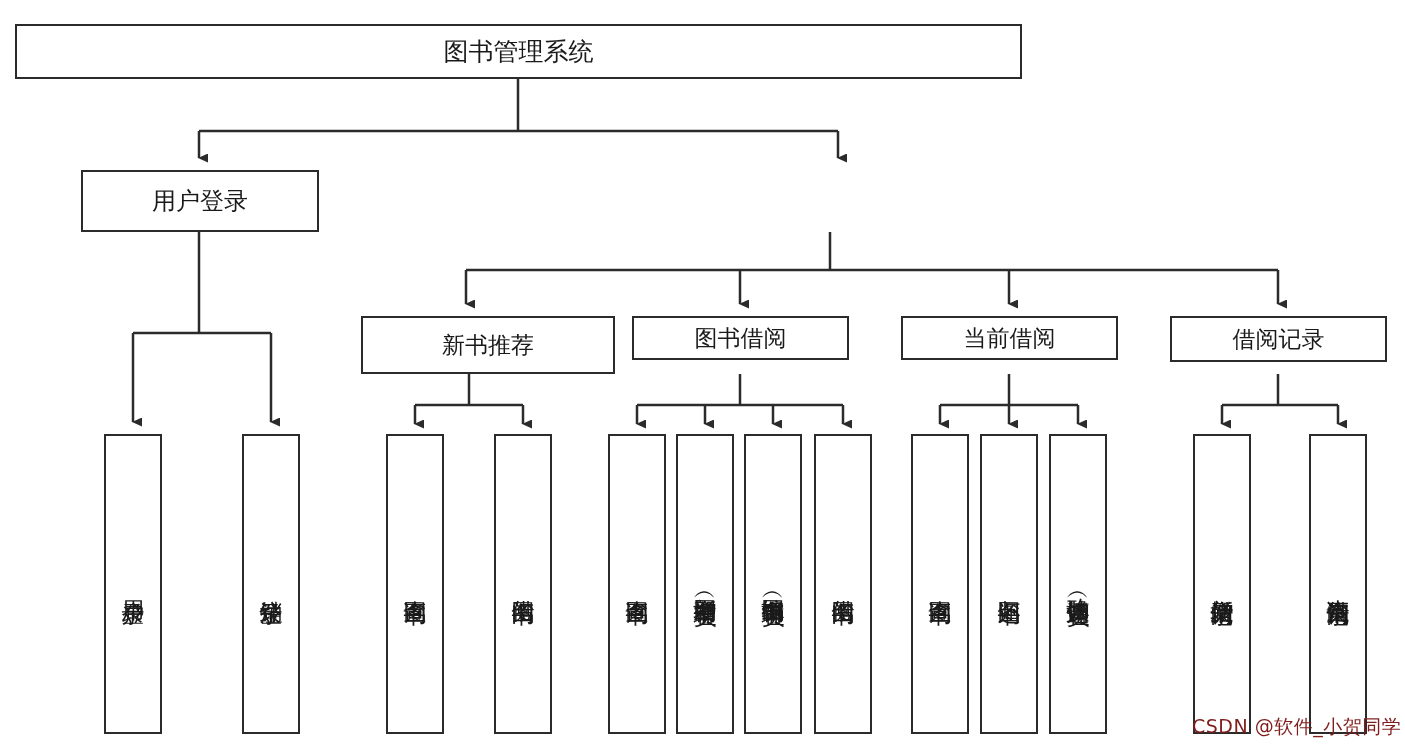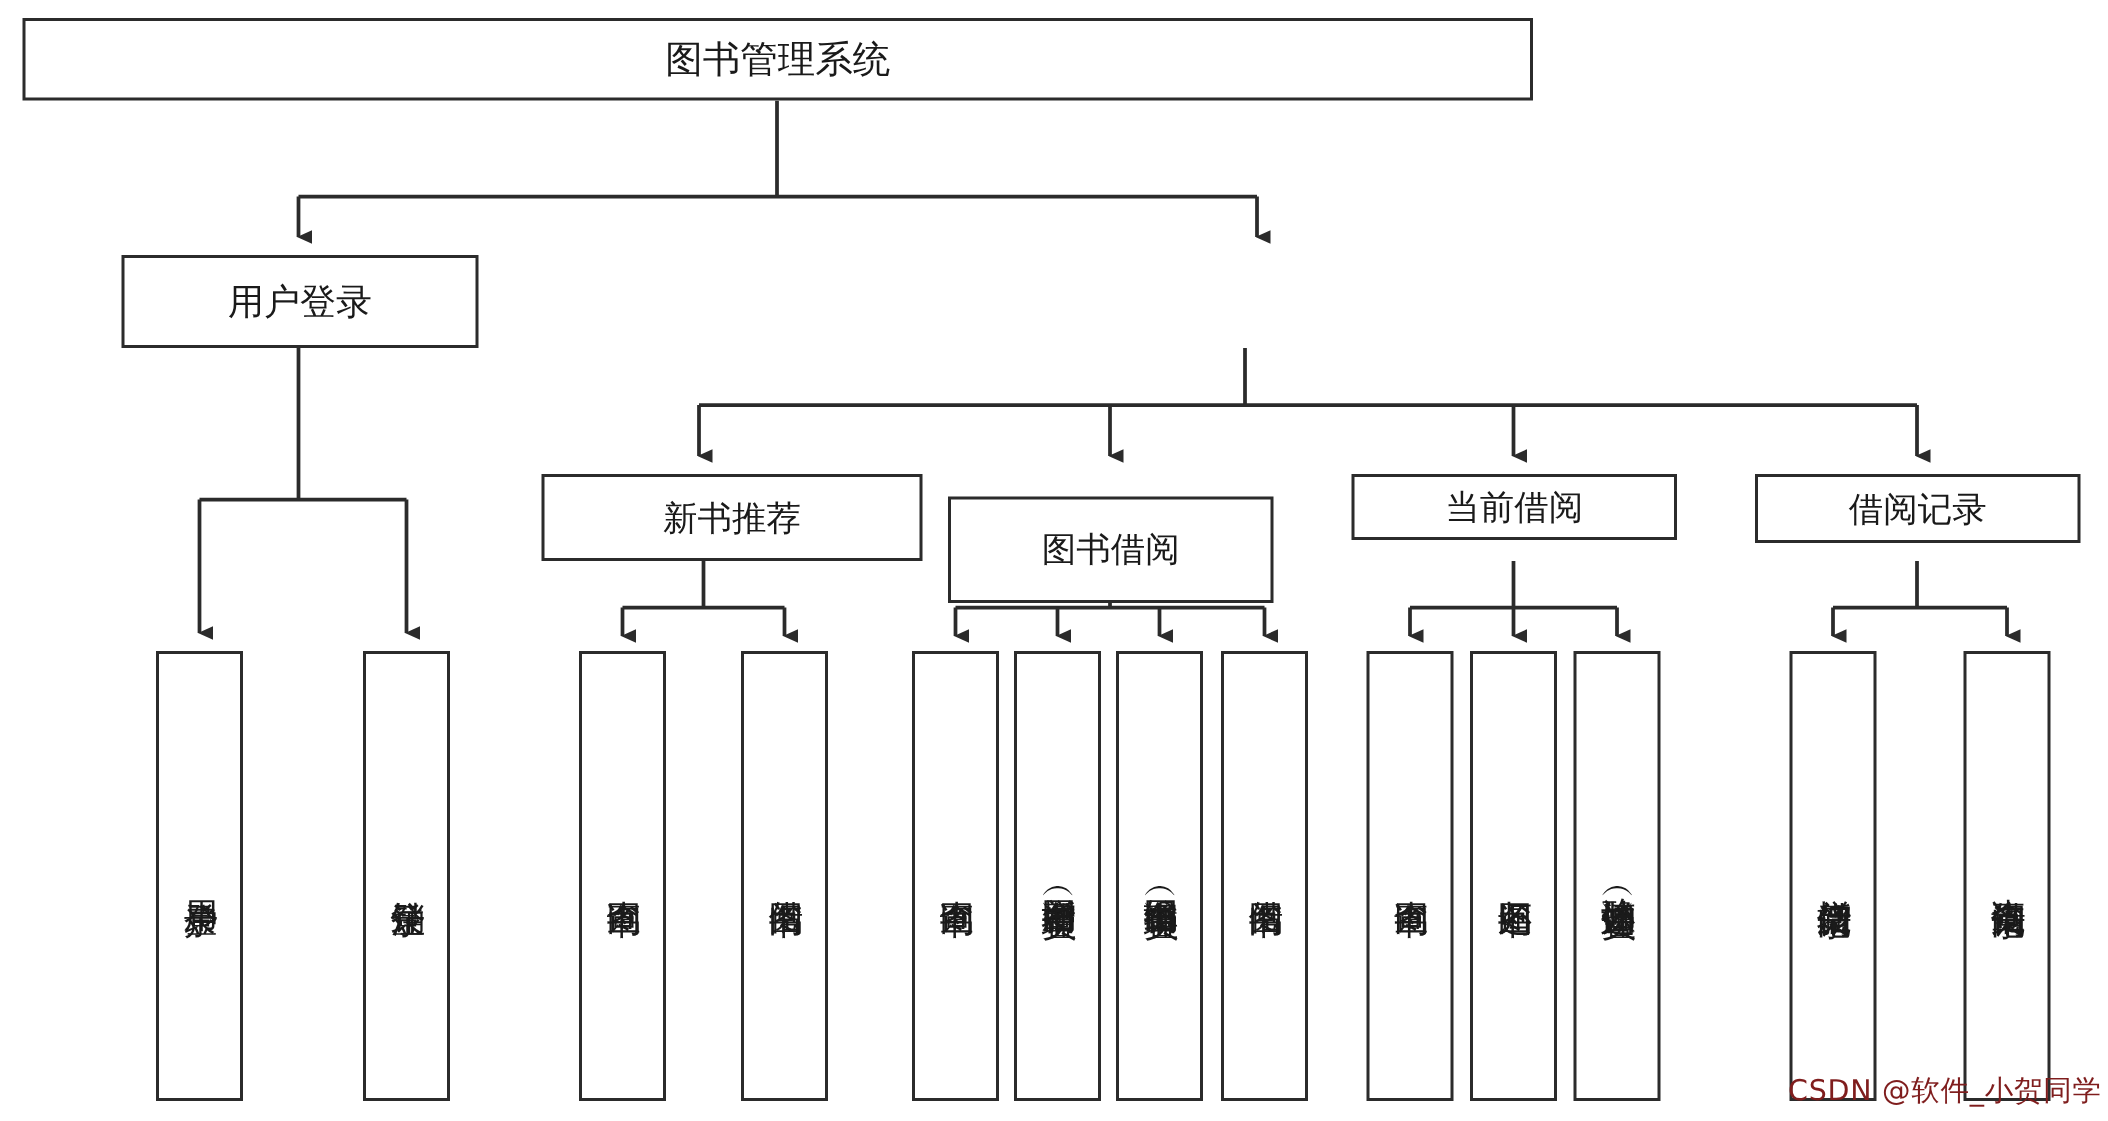--- a/index.html
+++ b/index.html
@@ -118,32 +118,32 @@
       <path d="M 1009,405 L 1009,424" marker-end="url(#arrowhead)"></path>
       <path d="M 1078,405 L 1078,424" marker-end="url(#arrowhead)"></path>
 
       <path d="M 1278,374 L 1278,405"></path>
       <path d="M 1222,405 L 1338,405"></path>
       <path d="M 1222,405 L 1222,424" marker-end="url(#arrowhead)"></path>
       <path d="M 1338,405 L 1338,424" marker-end="url(#arrowhead)"></path>
     </g>
   </svg>
 
-  <div class="node root" style="left:15px; top:12px; width:1007px; height:55px;">
+  <div class="node root" style="left:15px; top:24px; width:1007px; height:55px;">
     <span>图书管理系统</span>
   </div>
 
   <div class="node level2" style="left:81px; top:170px; width:238px; height:62px;">
     <span>用户登录</span>
   </div>
 
   <div class="node level3" style="left:361px; top:316px; width:254px; height:58px;">
     <span>新书推荐</span>
   </div>
-  <div class="node level3" style="left:632px; top:316px; width:217px; height:71px;margin-top:15px;">
+  <div class="node level3" style="left:632px; top:316px; width:217px; height:44px;">
     <span>图书借阅</span>
   </div>
   <div class="node level3" style="left:901px; top:316px; width:217px; height:44px;">
     <span>当前借阅</span>
   </div>
   <div class="node level3" style="left:1170px; top:316px; width:217px; height:46px;">
     <span>借阅记录</span>
   </div>
 
   <div class="leaf" style="left:104px; top:434px; width:58px; height:300px;">

